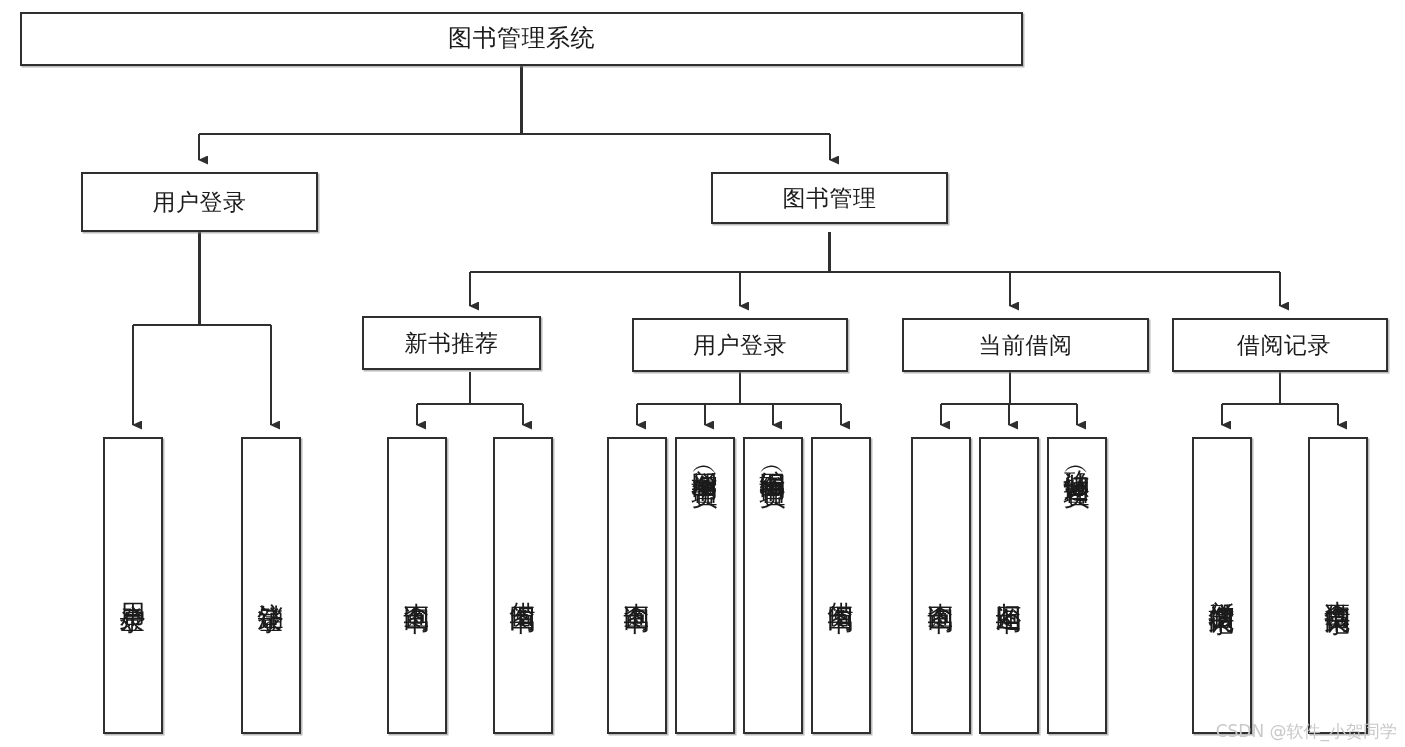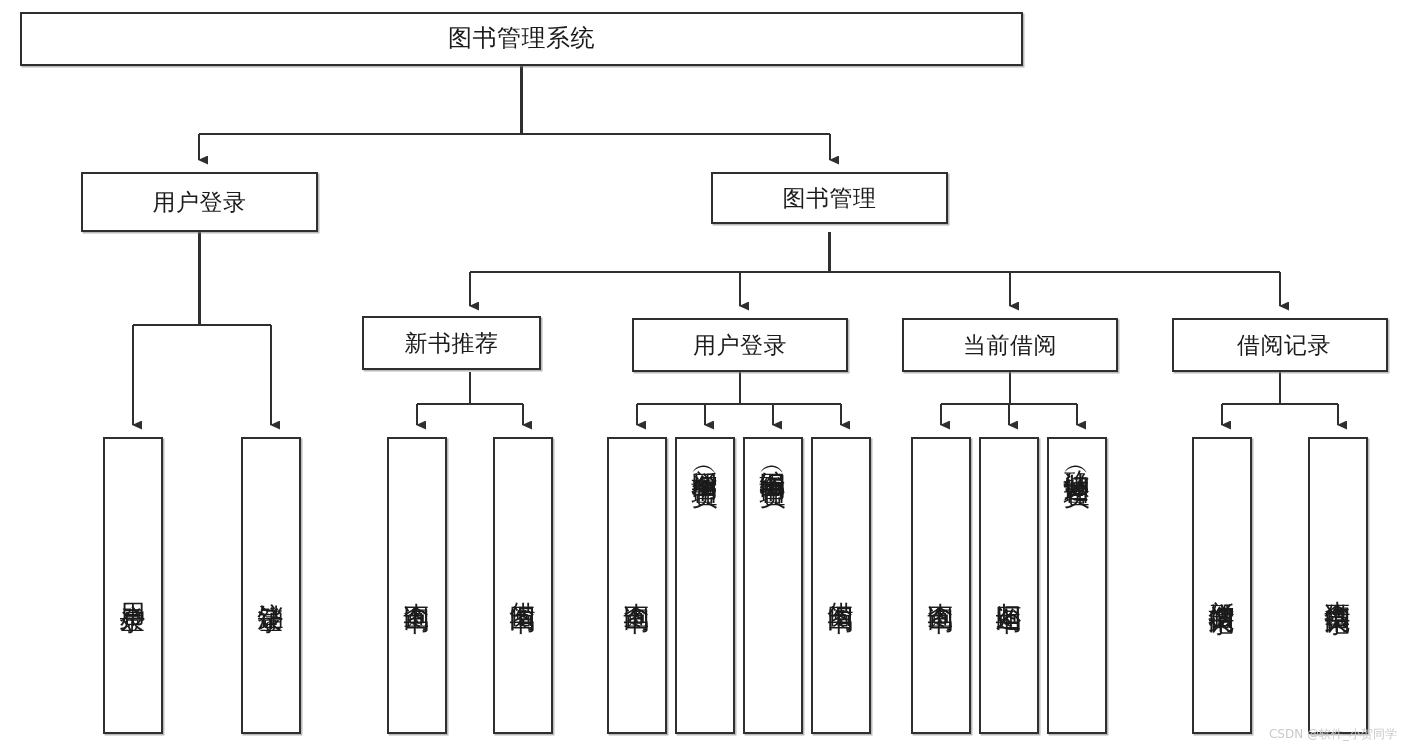--- a/index.html
+++ b/index.html
@@ -64,21 +64,21 @@
     text-align: center;
   }
   .node.vert.centered {
     align-items: center;
     padding-top: 0;
   }
   .watermark {
     position: absolute;
     right: 8px;
     bottom: 4px;
-    font-size: 12px;
+    font-size: 17px;
     color: #c9c9c9;
     white-space: nowrap;
     z-index: 5;
     font-family: "DejaVu Sans", "Liberation Sans", sans-serif;
   }
 </style>
 </head>
 <body>
 
 <div id="canvas">
@@ -145,21 +145,21 @@
   <div class="node horiz" style="left:711px; top:172px; width:237px; height:52px;">
     <span class="label">图书管理</span>
   </div>
 
   <div class="node horiz" style="left:362px; top:316px; width:179px; height:54px;">
     <span class="label">新书推荐</span>
   </div>
   <div class="node horiz" style="left:632px; top:318px; width:216px; height:54px;">
     <span class="label">用户登录</span>
   </div>
-  <div class="node horiz" style="left:902px; top:318px; width:216px; height:54px;">
+  <div class="node horiz" style="left:902px; top:318px; width:247px; height:54px;">
     <span class="label">当前借阅</span>
   </div>
   <div class="node horiz" style="left:1172px; top:318px; width:216px; height:54px;padding-left:8px;">
     <span class="label">借阅记录</span>
   </div>
 
   <div class="node vert centered" style="left:103px; top:437px; width:60px; height:297px;">
     <span class="label">用户登录</span>
   </div>
   <div class="node vert centered" style="left:241px; top:437px; width:60px; height:297px;">

